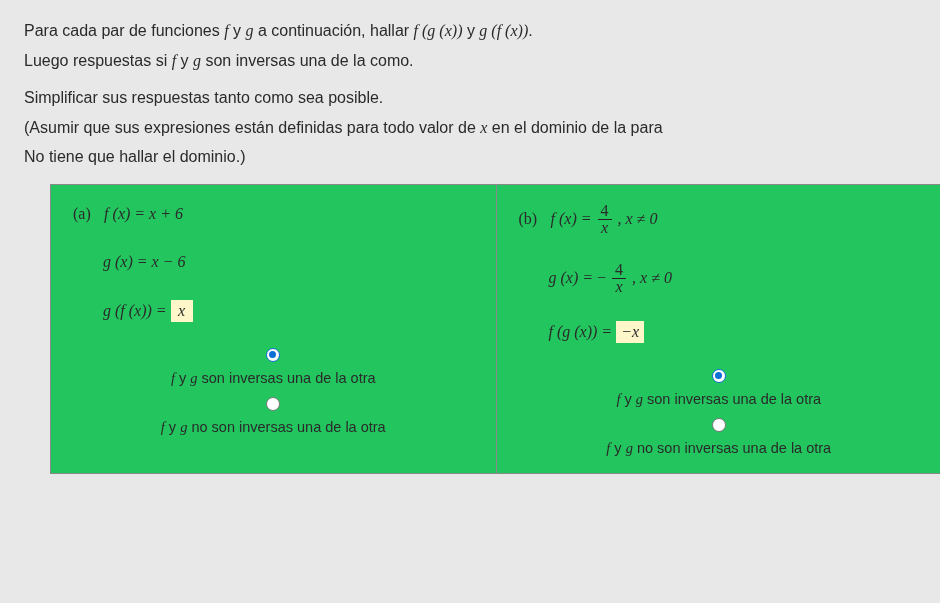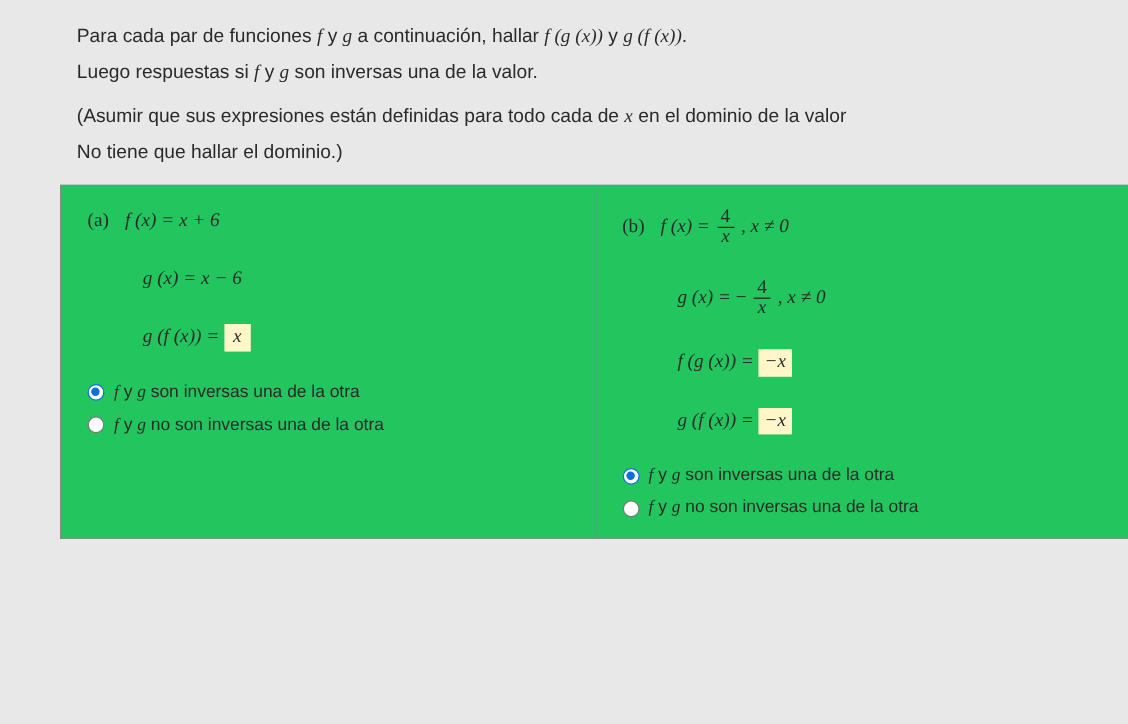--- a/index.html
+++ b/index.html
@@ -6,52 +6,53 @@
   body {
     font-family: Arial, Helvetica, sans-serif;
     font-size: 16px;
     color: #2a2a2a;
     background: #e8e8e8;
     width: 940px;
     height: 603px;
     padding: 18px 0 0 24px;
     overflow: hidden;
   }
-  .instructions { line-height: 1.6; margin-left: 40px; }
+  .instructions { line-height: 1.6; }
   .instructions p { margin-bottom: 4px; }
   .gap { height: 8px; }
   .table-wrap {
     margin-top: 14px;
     margin-left: 26px;
     width: 892px;
     border: 1px solid #888;
     background: #22c55e;
     display: flex;
   }
   .col {
     flex: 1;
     padding: 18px 22px 6px 22px;
   }
   .col:first-child { border-right: 1px solid #888; }
   .row-item { margin-bottom: 26px; line-height: 1.4; }
   .row-item:last-child { margin-bottom: 6px; }
-  .indent { margin-left: 46px; }
+  .indent { margin-left: 30px; }
   .answer-box {
     display: inline-block;
     background: #fff6c9;
     padding: 0 5px;
     min-width: 22px;
     text-align: center;
   }
   .radio-row {
     display: flex;
     align-items: center;
     gap: 8px;
     margin-bottom: 10px;
     font-size: 14.5px;
+    flex-direction: column;
   }
   .radio {
     width: 14px; height: 14px;
     border-radius: 50%;
     border: 1.5px solid #777;
     background: #fff;
     display: inline-block;
     position: relative;
     flex-shrink: 0;
   }
@@ -88,25 +89,26 @@
   }
 </style>
 </head>
 <body>
 
 <div class="instructions">
   <p>
     <span>Para cada par de funciones </span><span class="mi">f</span> y <span class="mi">g</span><span> a continuación, hallar </span><span class="mi">f (g (x))</span><span> y </span><span class="mi">g (f (x))</span><span>.</span>
   </p>
   <p>
-    <span>Luego respuestas si </span><span class="mi">f</span> y <span class="mi">g</span><span> son inversas una de la valor.</span>
+    <span>Luego respuestas si </span><span class="mi">f</span> y <span class="mi">g</span><span> son inversas una de la como.</span>
   </p>
   <div class="gap"></div>
+  <p>Simplificar sus respuestas tanto como sea posible.</p>
   <p>
-    <span>(Asumir que sus expresiones están definidas para todo cada de </span><span class="mi">x</span><span> en el dominio de la valor</span>
+    <span>(Asumir que sus expresiones están definidas para todo valor de </span><span class="mi">x</span><span> en el dominio de la para</span>
   </p>
   <p>No tiene que hallar el dominio.)</p>
 </div>
 
 <div class="table-wrap">
 
   <div class="col">
     <div class="row-item">
       <span class="mn">(a)</span>&nbsp;&nbsp;
       <span class="mi">f (x) = </span><span class="mi">x + 6</span>
@@ -133,24 +135,20 @@
       <span class="mn">(b)</span>&nbsp;&nbsp;
       <span class="mi">f (x) = </span><span class="frac"><span class="num">4</span><span class="den mi">x</span></span><span class="mi"> ,  x ≠ 0</span>
     </div>
     <div class="row-item indent">
       <span class="mi">g (x) = </span><span class="mn"> − </span><span class="frac"><span class="num">4</span><span class="den mi">x</span></span><span class="mi"> ,  x ≠ 0</span>
     </div>
     <div class="row-item indent">
       <span class="mi">f (g (x)) = </span>
       <span class="answer-box"><span class="mi">−x</span></span>
     </div>
-    <div class="row-item indent">
-      <span class="mi">g (f (x)) = </span>
-      <span class="answer-box"><span class="mi">−x</span></span>
-    </div>
     <div class="radio-row">
       <span class="radio checked"></span>
       <span><span class="mi">f</span> y <span class="mi">g</span> son inversas una de la otra</span>
     </div>
     <div class="radio-row">
       <span class="radio"></span>
       <span><span class="mi">f</span> y <span class="mi">g</span> no son inversas una de la otra</span>
     </div>
   </div>
 

